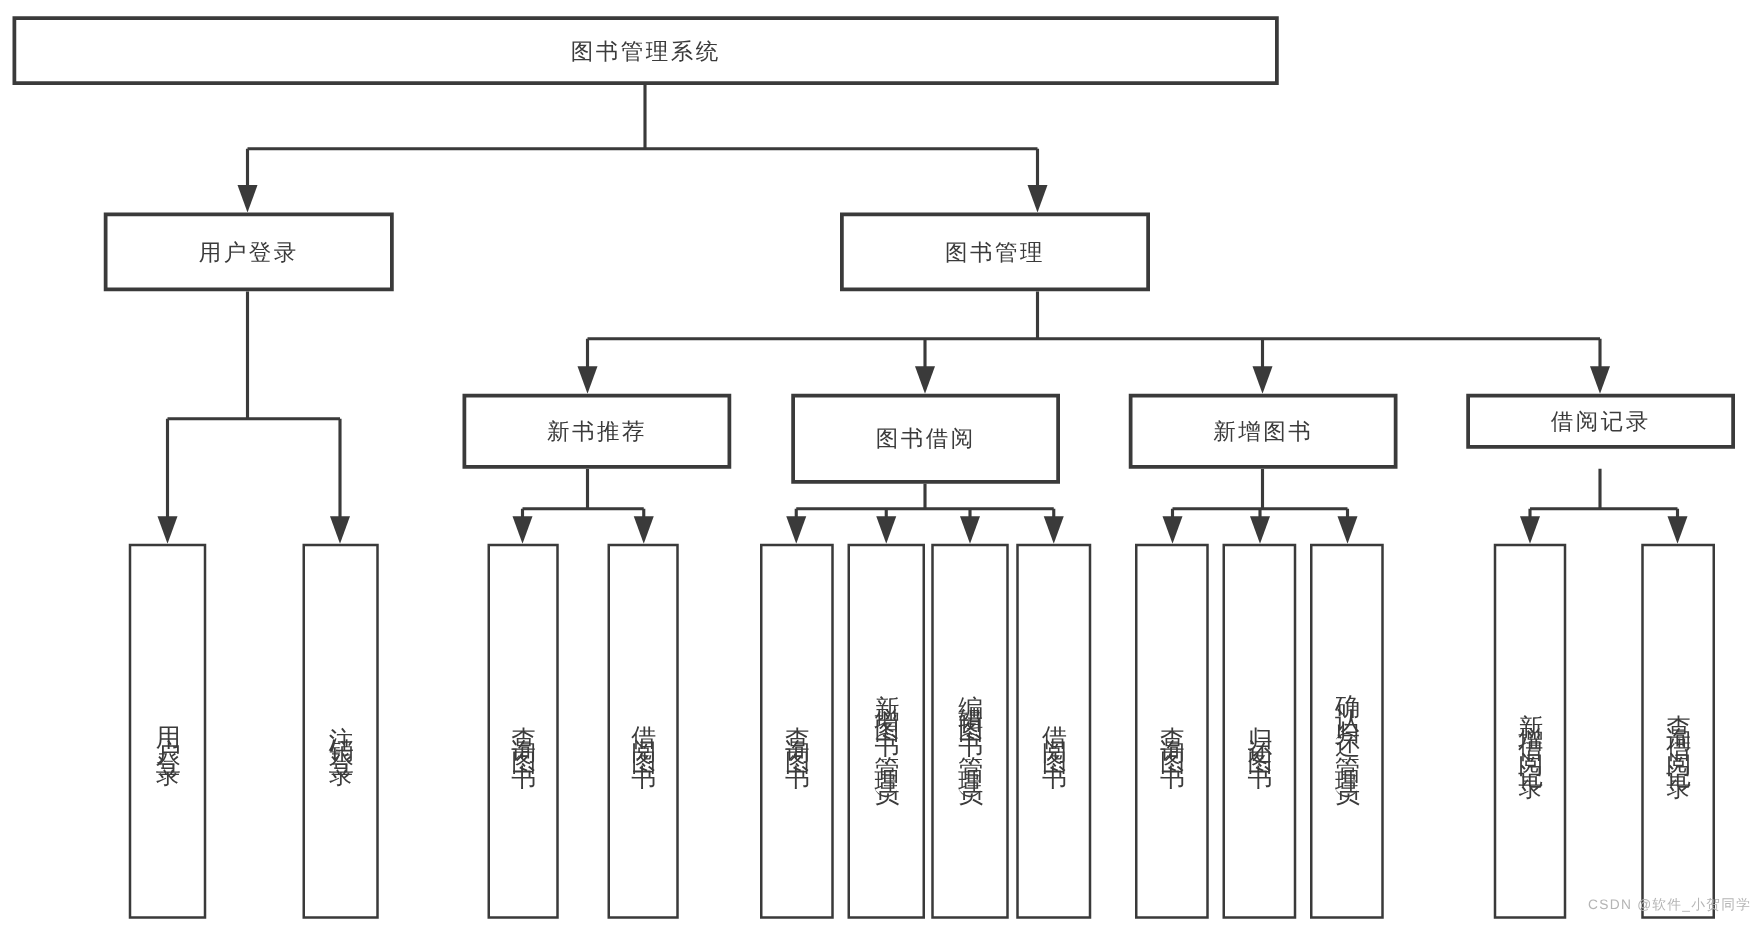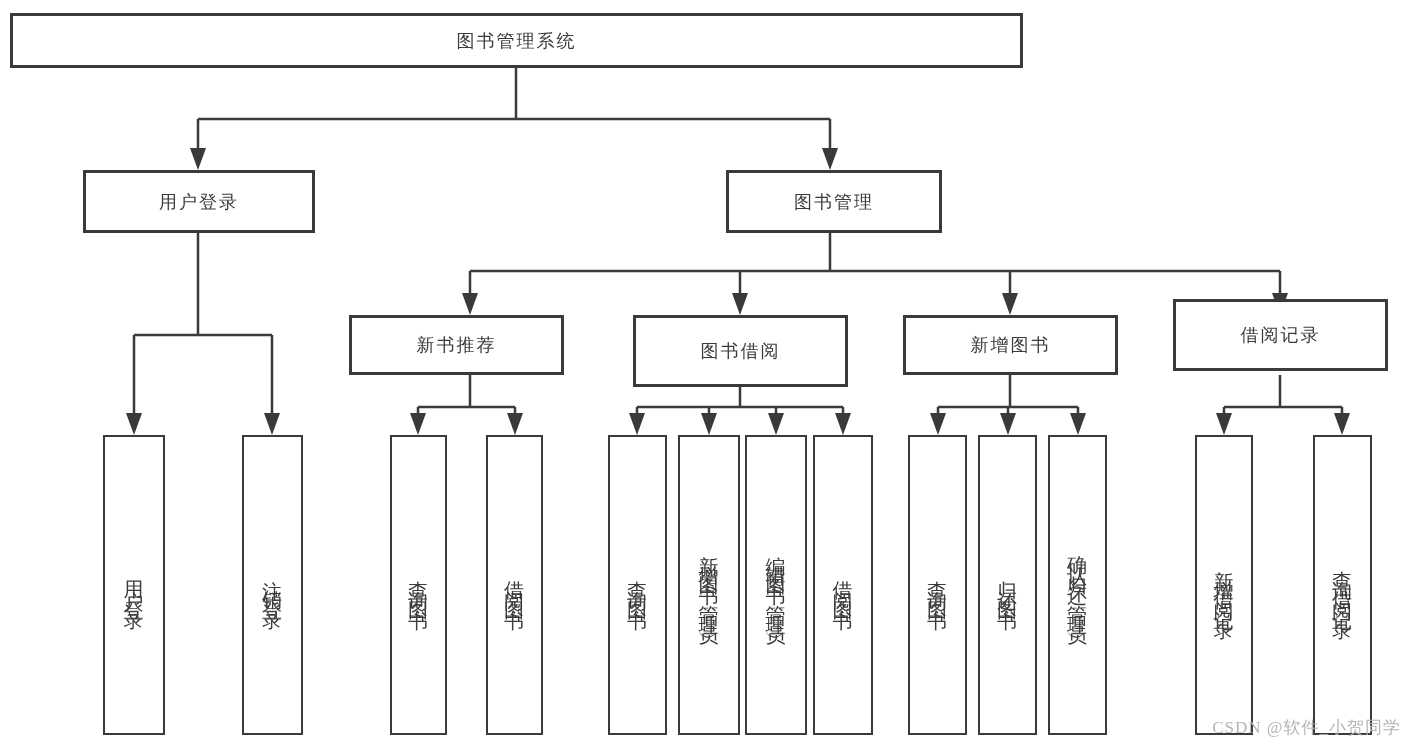--- a/index.html
+++ b/index.html
@@ -1,33 +1,33 @@
 <!DOCTYPE html>
 <html><head>
 <meta charset="utf-8">
 <style>
   html,body{margin:0;padding:0;background:#ffffff;}
   .canvas{
     position:relative;width:1405px;height:747px;background:#ffffff;
-    font-family:Liberation Serif, serif;overflow:hidden;
+    font-family:Liberation Sans, sans-serif;overflow:hidden;
   }
   .connectors{position:absolute;left:0;top:0;width:1405px;height:747px;}
   .node{
     position:absolute;box-sizing:border-box;background:#ffffff;
     border:3px solid #3a3a3a;display:flex;align-items:center;justify-content:center;
     color:#3b3b3b;font-size:18px;letter-spacing:2px;text-align:center;
   }
   .leaf{border-width:2px;font-size:20px;letter-spacing:0;}
   .vtext{
     writing-mode:vertical-rl;text-orientation:upright;
     letter-spacing:10px;line-height:1;color:#3b3b3b;
   }
   .watermark{
     position:absolute;right:4px;top:716px;z-index:5;
-    color:#b5b5b5;font-size:17px;letter-spacing:1px;white-space:nowrap;
+    color:#b5b5b5;font-size:11px;letter-spacing:1px;white-space:nowrap;
   }
 </style>
 </head>
 <body>
 
 <div class="canvas">
 
   <svg class="connectors" viewBox="0 0 1405 747" xmlns="http://www.w3.org/2000/svg">
     <g stroke="#3a3a3a" stroke-width="2.5" fill="none">
 
@@ -71,34 +71,34 @@
     </g>
   </svg>
 
   <div class="node" style="left:10px;top:13px;width:1013px;height:55px">
     <span>图书管理系统</span>
   </div>
 
   <div class="node" style="left:83px;top:170px;width:232px;height:63px">
     <span>用户登录</span>
   </div>
-  <div class="node" style="left:726px;top:170px;width:216px;height:63px">
+  <div class="node" style="left:672px;top:170px;width:248px;height:63px">
     <span>图书管理</span>
   </div>
 
-  <div class="node" style="left:349px;top:315px;width:215px;height:60px">
+  <div class="node" style="left:370px;top:315px;width:215px;height:60px">
     <span>新书推荐</span>
   </div>
   <div class="node" style="left:633px;top:315px;width:215px;height:72px">
     <span>图书借阅</span>
   </div>
   <div class="node" style="left:903px;top:315px;width:215px;height:60px">
     <span>新增图书</span>
   </div>
-  <div class="node" style="left:1173px;top:299px;width:215px;height:72px">
+  <div class="node" style="left:1173px;top:315px;width:215px;height:44px">
     <span>借阅记录</span>
   </div>
 
   <div class="node leaf" style="left:103px;top:435px;width:62px;height:300px">
     <span class="vtext">用户登录</span>
   </div>
   <div class="node leaf" style="left:242px;top:435px;width:61px;height:300px">
     <span class="vtext">注销登录</span>
   </div>
 

